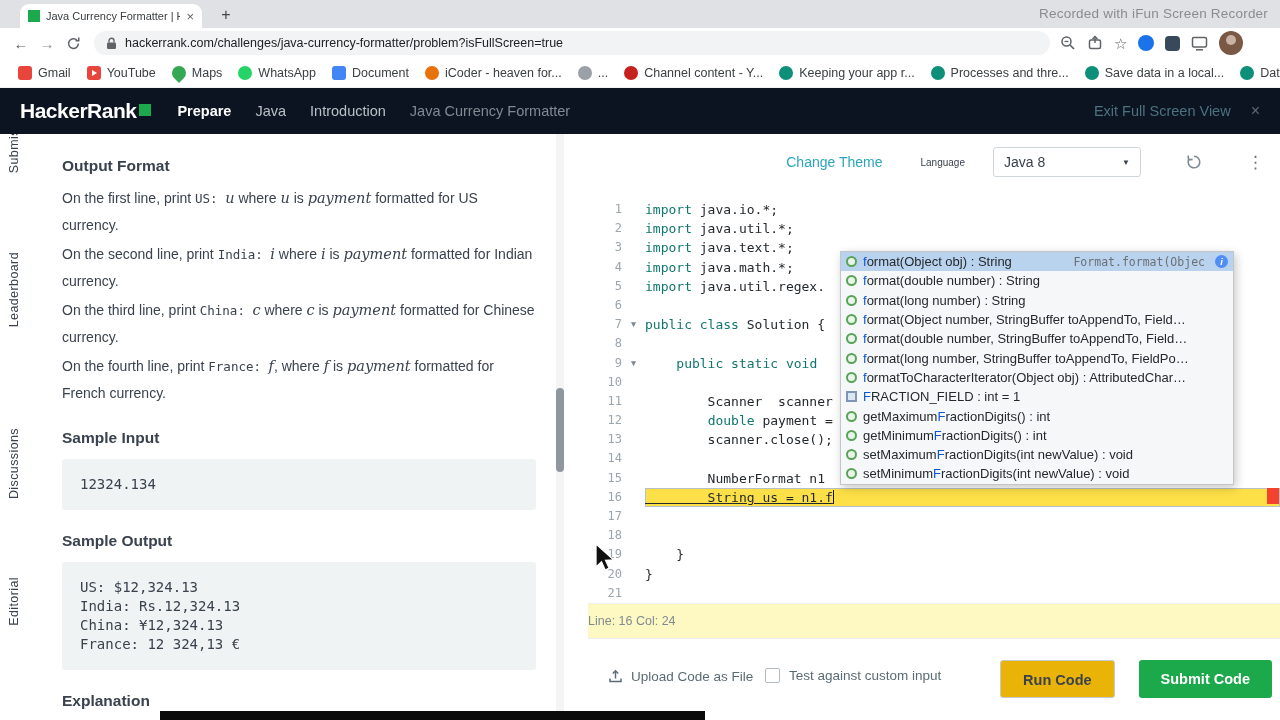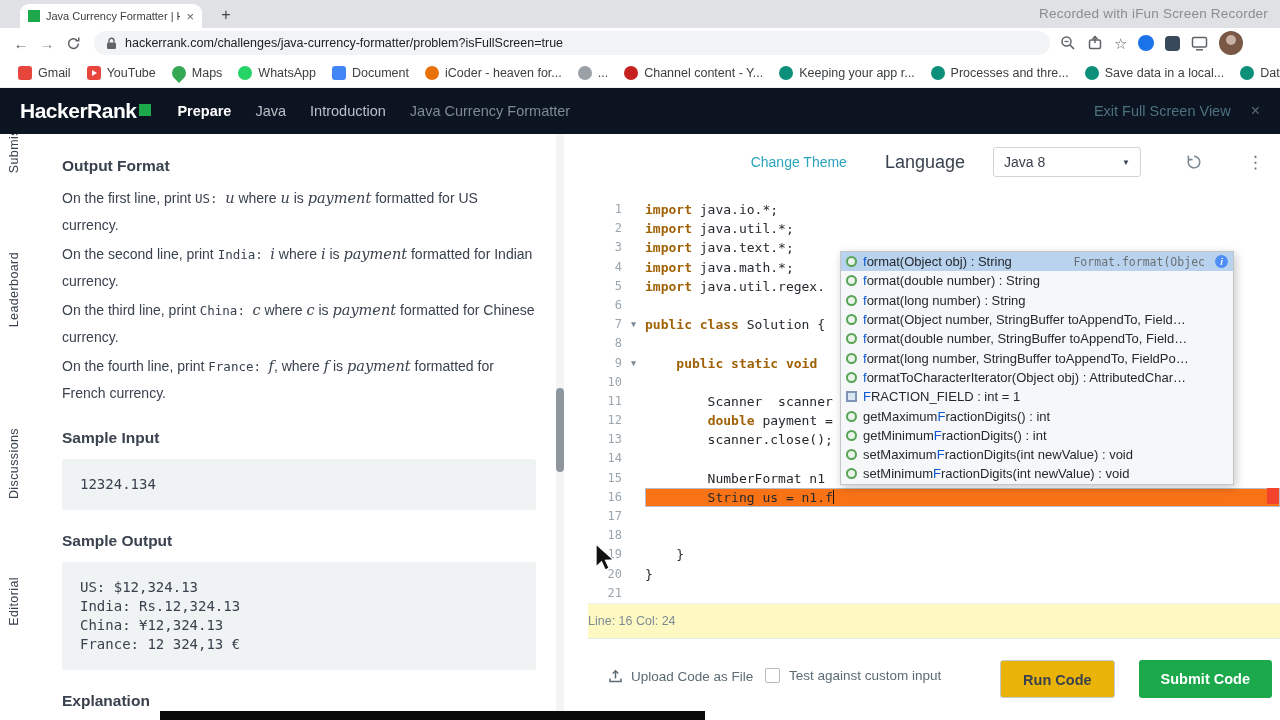--- a/index.html
+++ b/index.html
@@ -73,36 +73,36 @@
   .code-block{margin:12px 0 0;background:#f0f3f3;border-radius:3px;padding:16px 18px;
               font-family:"DejaVu Sans Mono",monospace;font-size:14px;line-height:19px;color:#39424e;}
   .out-line{white-space:pre;}
   .prob-scroll-track{position:absolute;left:556px;top:134px;bottom:0;width:8px;background:#f4f4f4;}
   .prob-scroll-thumb{position:absolute;left:556px;top:388px;width:8px;height:84px;background:#8f979e;border-radius:4px;}
 
   
   .editor-topbar{position:absolute;left:588px;top:134px;right:0;height:56px;background:#fff;
                  display:flex;align-items:center;justify-content:flex-end;padding-right:16px;box-sizing:border-box;gap:16px;}
   .change-theme{color:#2aa5bd;font-size:14px;margin-right:22px;}
-  .lang-label{color:#39424e;font-size:18px;margin-right:12px;}
+  .lang-label{color:#39424e;font-size:10px;margin-right:12px;}
   .lang-select{width:148px;height:30px;border:1px solid #cfd6da;border-radius:3px;display:flex;
                align-items:center;padding:0 10px;box-sizing:border-box;}
   .lang-value{font-size:14px;color:#39424e;flex:1;}
   .chev{font-size:8px;color:#39424e;}
   .hist{margin-left:28px;}
   .kebab{margin-left:28px;font-size:17px;color:#6b7682;line-height:1;}
 
   .editor{position:absolute;left:588px;top:196px;right:0;height:411px;padding-top:4px;box-sizing:border-box;
           font-family:"DejaVu Sans Mono",monospace;font-size:13px;background:#fff;}
   .crow{display:flex;height:19.2px;line-height:19.2px;}
   .gut{width:34px;flex:none;text-align:right;color:#9aa5ae;font-size:12px;}
   .fold{width:23px;flex:none;text-align:center;color:#7d8a94;font-size:8.5px;line-height:19.2px;}
   .ctext{flex:1;white-space:pre;color:#24292e;}
-  .kw{color:#a16207;font-weight:bold;}
-  .crow.active .ctext{box-shadow:inset 0 0 0 1px #b8bfc5;background:#f97316;}
+  .kw{color:#0f766e;}
+  .crow.active .ctext{box-shadow:inset 0 0 0 1px #b8bfc5;background:#fde047;text-decoration:underline;}
   .caret{display:inline-block;width:1.5px;height:14px;background:#111;vertical-align:-2px;}
   .ruler-mark{position:absolute;right:1px;top:292px;width:12px;height:16px;background:#f4432c;z-index:7;}
 
   .popup{position:absolute;left:252px;top:55px;width:392px;background:#f6f7f8;border:1px solid #c3c6c9;
          box-shadow:2px 3px 9px rgba(0,0,0,.22);z-index:6;font-family:"Liberation Sans",sans-serif;}
   .ac-row{display:flex;align-items:center;height:19.3px;padding:0 5px;gap:6px;font-size:13px;
           color:#24292e;white-space:nowrap;overflow:hidden;}
   .ac-row.sel{background:#b9d3ee;}
   .ac-icon{flex:none;box-sizing:content-box;}
   .ac-icon.mth{width:7px;height:7px;border:2px solid #58a457;border-radius:50%;background:#eaf4ea;}

